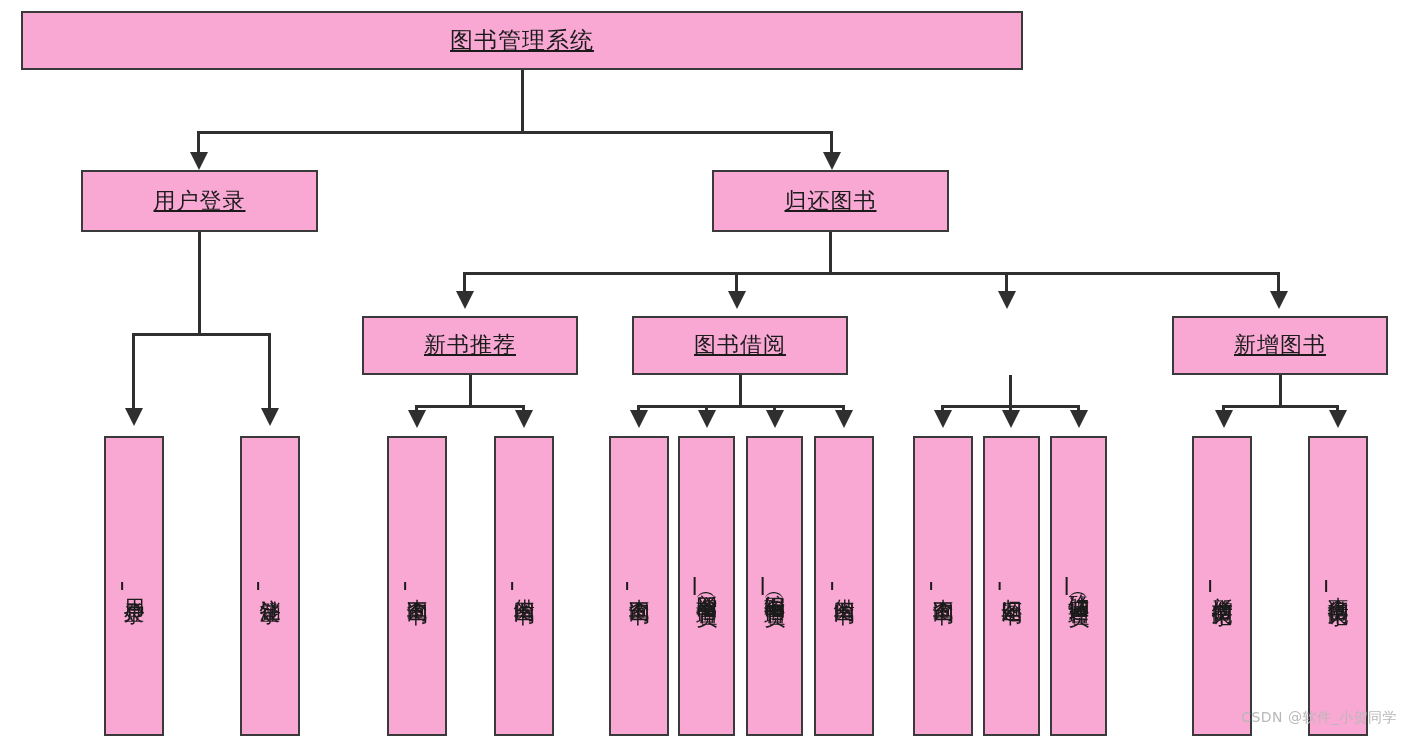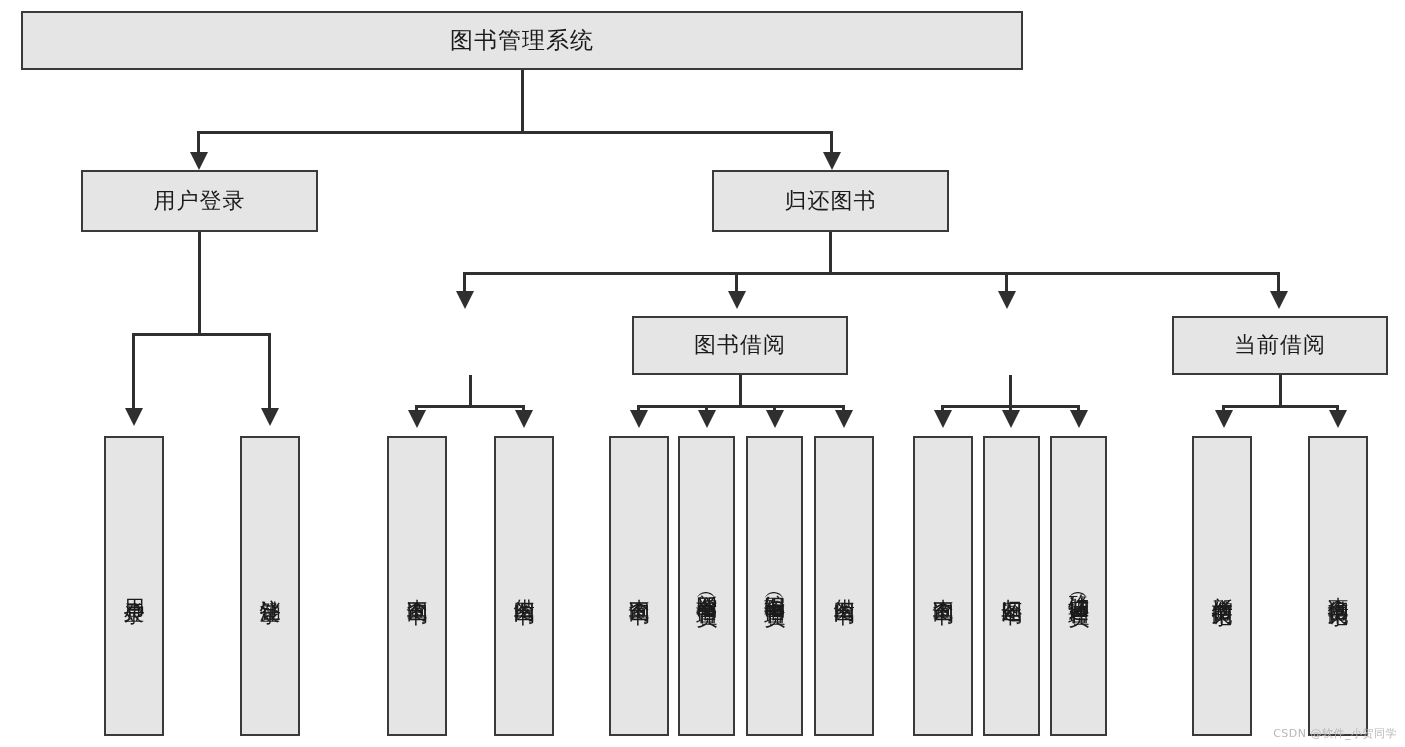--- a/index.html
+++ b/index.html
@@ -14,25 +14,26 @@
     position: relative;
     width: 1405px;
     height: 747px;
     background: #ffffff;
     overflow: hidden;
   }
   .node {
     position: absolute;
     box-sizing: border-box;
     border: 2px solid #3a3a3a;
-    background: #e5e5e5;
+    background: #f9a8d4;
     display: flex;
     align-items: center;
     justify-content: center;
     color: #1b1b1b;
+    text-decoration: underline;
   }
   .node.horiz {
     font-size: 22px;
     letter-spacing: 1px;
     line-height: 1.2;
   }
   .node.vert {
     writing-mode: vertical-rl;
     text-orientation: upright;
     font-size: 21px;
@@ -61,23 +62,23 @@
     width: 0;
     height: 0;
     border-left: 9px solid transparent;
     border-right: 9px solid transparent;
     border-top: 18px solid #2f2f2f;
   }
 
   #watermark {
     position: absolute;
     right: 8px;
-    bottom: 6px;
+    bottom: 20px;
     color: #b8b8b8;
-    font-size: 11px;
+    font-size: 14px;
     letter-spacing: 0.5px;
     user-select: none;
     white-space: nowrap;
   }
 </style>
 </head>
 <body>
 
 <div id="canvas">
 
@@ -112,25 +113,28 @@
   <div class="conn hline" style="left:463px; top:272px; width:817px;"></div>
   <div class="conn vline" style="left:463px; top:272px; height:21px;"></div>
   <div class="arrow" style="left:456px; top:291px;"></div>
   <div class="conn vline" style="left:735px; top:272px; height:21px;"></div>
   <div class="arrow" style="left:728px; top:291px;"></div>
   <div class="conn vline" style="left:1005px; top:272px; height:21px;"></div>
   <div class="arrow" style="left:998px; top:291px;"></div>
   <div class="conn vline" style="left:1277px; top:272px; height:21px;"></div>
   <div class="arrow" style="left:1270px; top:291px;"></div>
 
+  <div class="node horiz" style="left:362px; top:316px; width:216px; height:59px;">
+    <span>新书推荐</span>
+  </div>
   <div class="node horiz" style="left:632px; top:316px; width:216px; height:59px;">
     <span>图书借阅</span>
   </div>
   <div class="node horiz" style="left:1172px; top:316px; width:216px; height:59px;">
-    <span>当前借阅</span>
+    <span>新增图书</span>
   </div>
 
   <div class="conn vline" style="left:469px; top:375px; height:32px;"></div>
   <div class="conn hline" style="left:415px; top:405px; width:110px;"></div>
   <div class="conn vline" style="left:415px; top:405px; height:8px;"></div>
   <div class="arrow" style="left:408px; top:410px;"></div>
   <div class="conn vline" style="left:522px; top:405px; height:8px;"></div>
   <div class="arrow" style="left:515px; top:410px;"></div>
 
   <div class="conn vline" style="left:739px; top:375px; height:32px;"></div>

